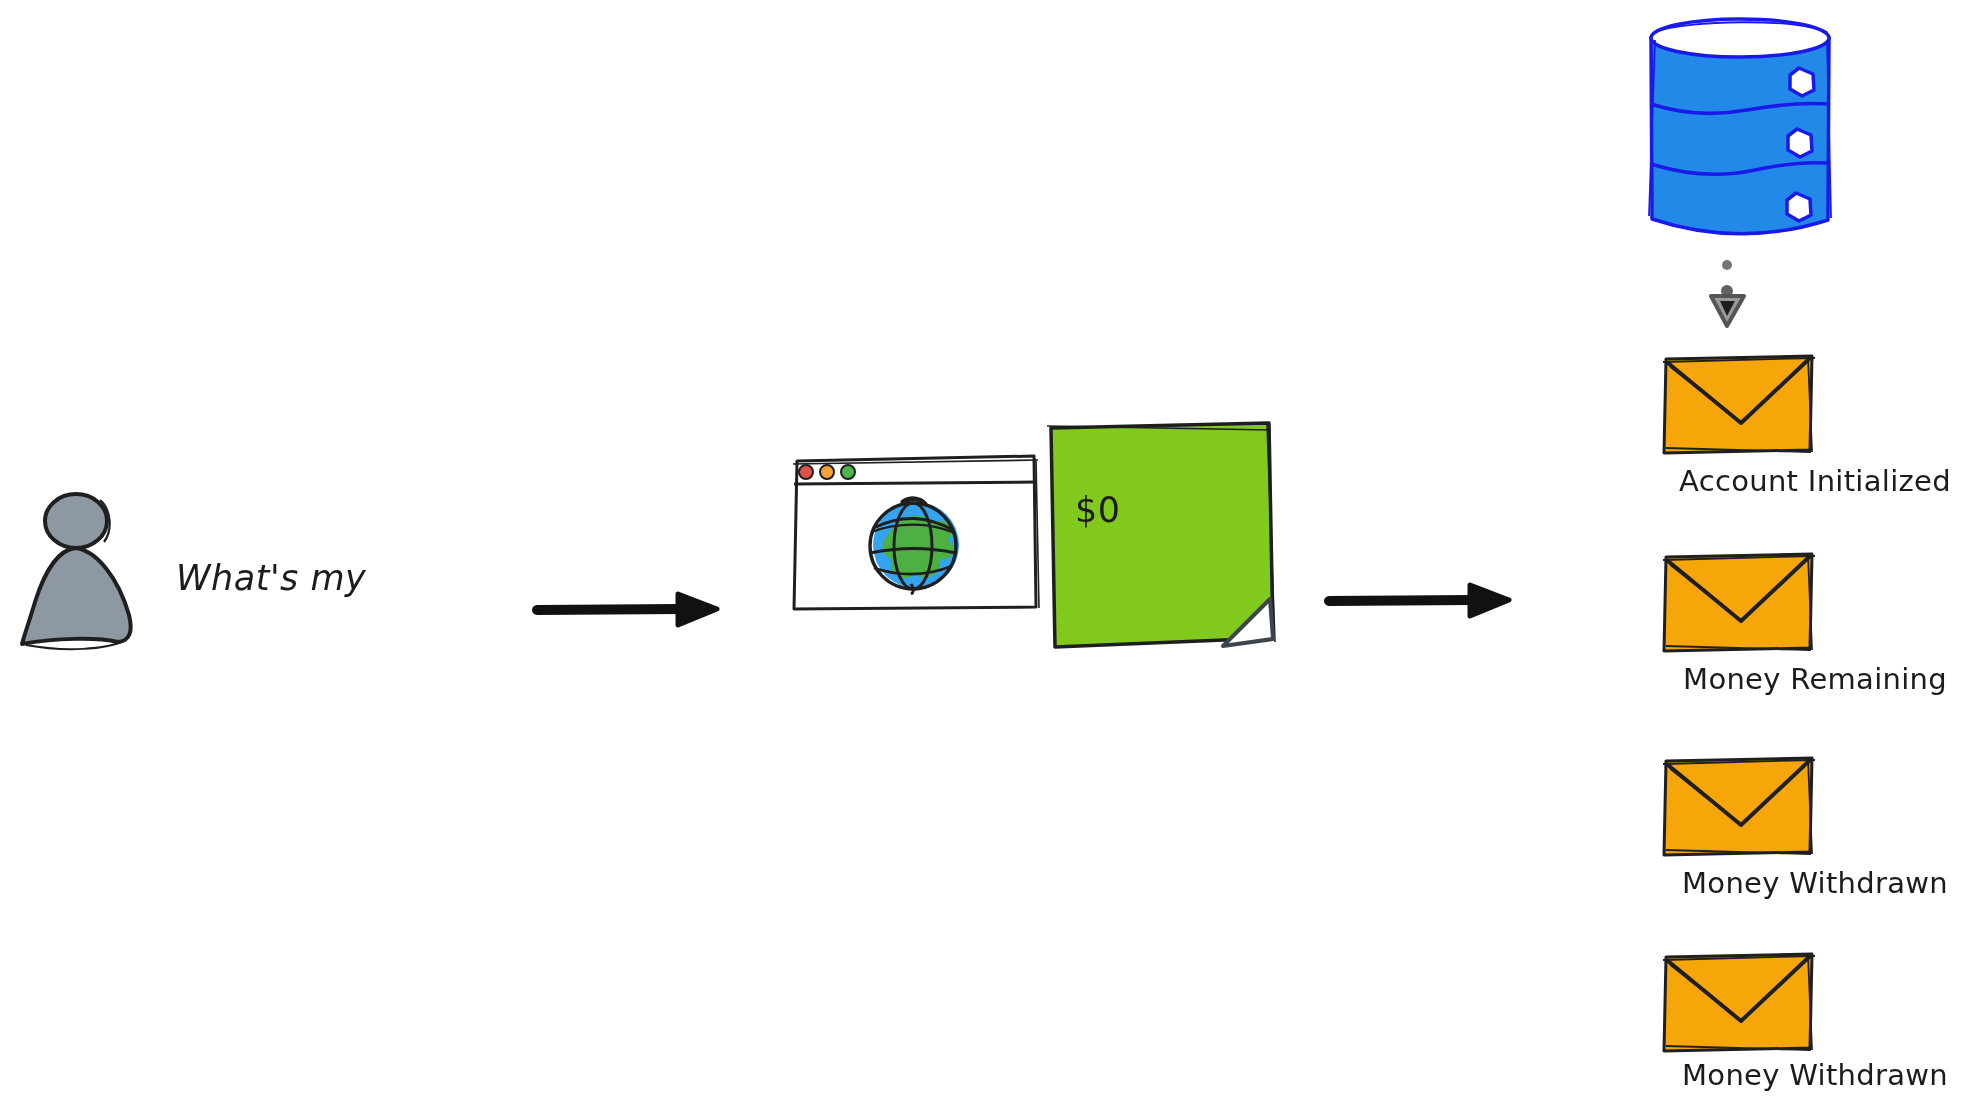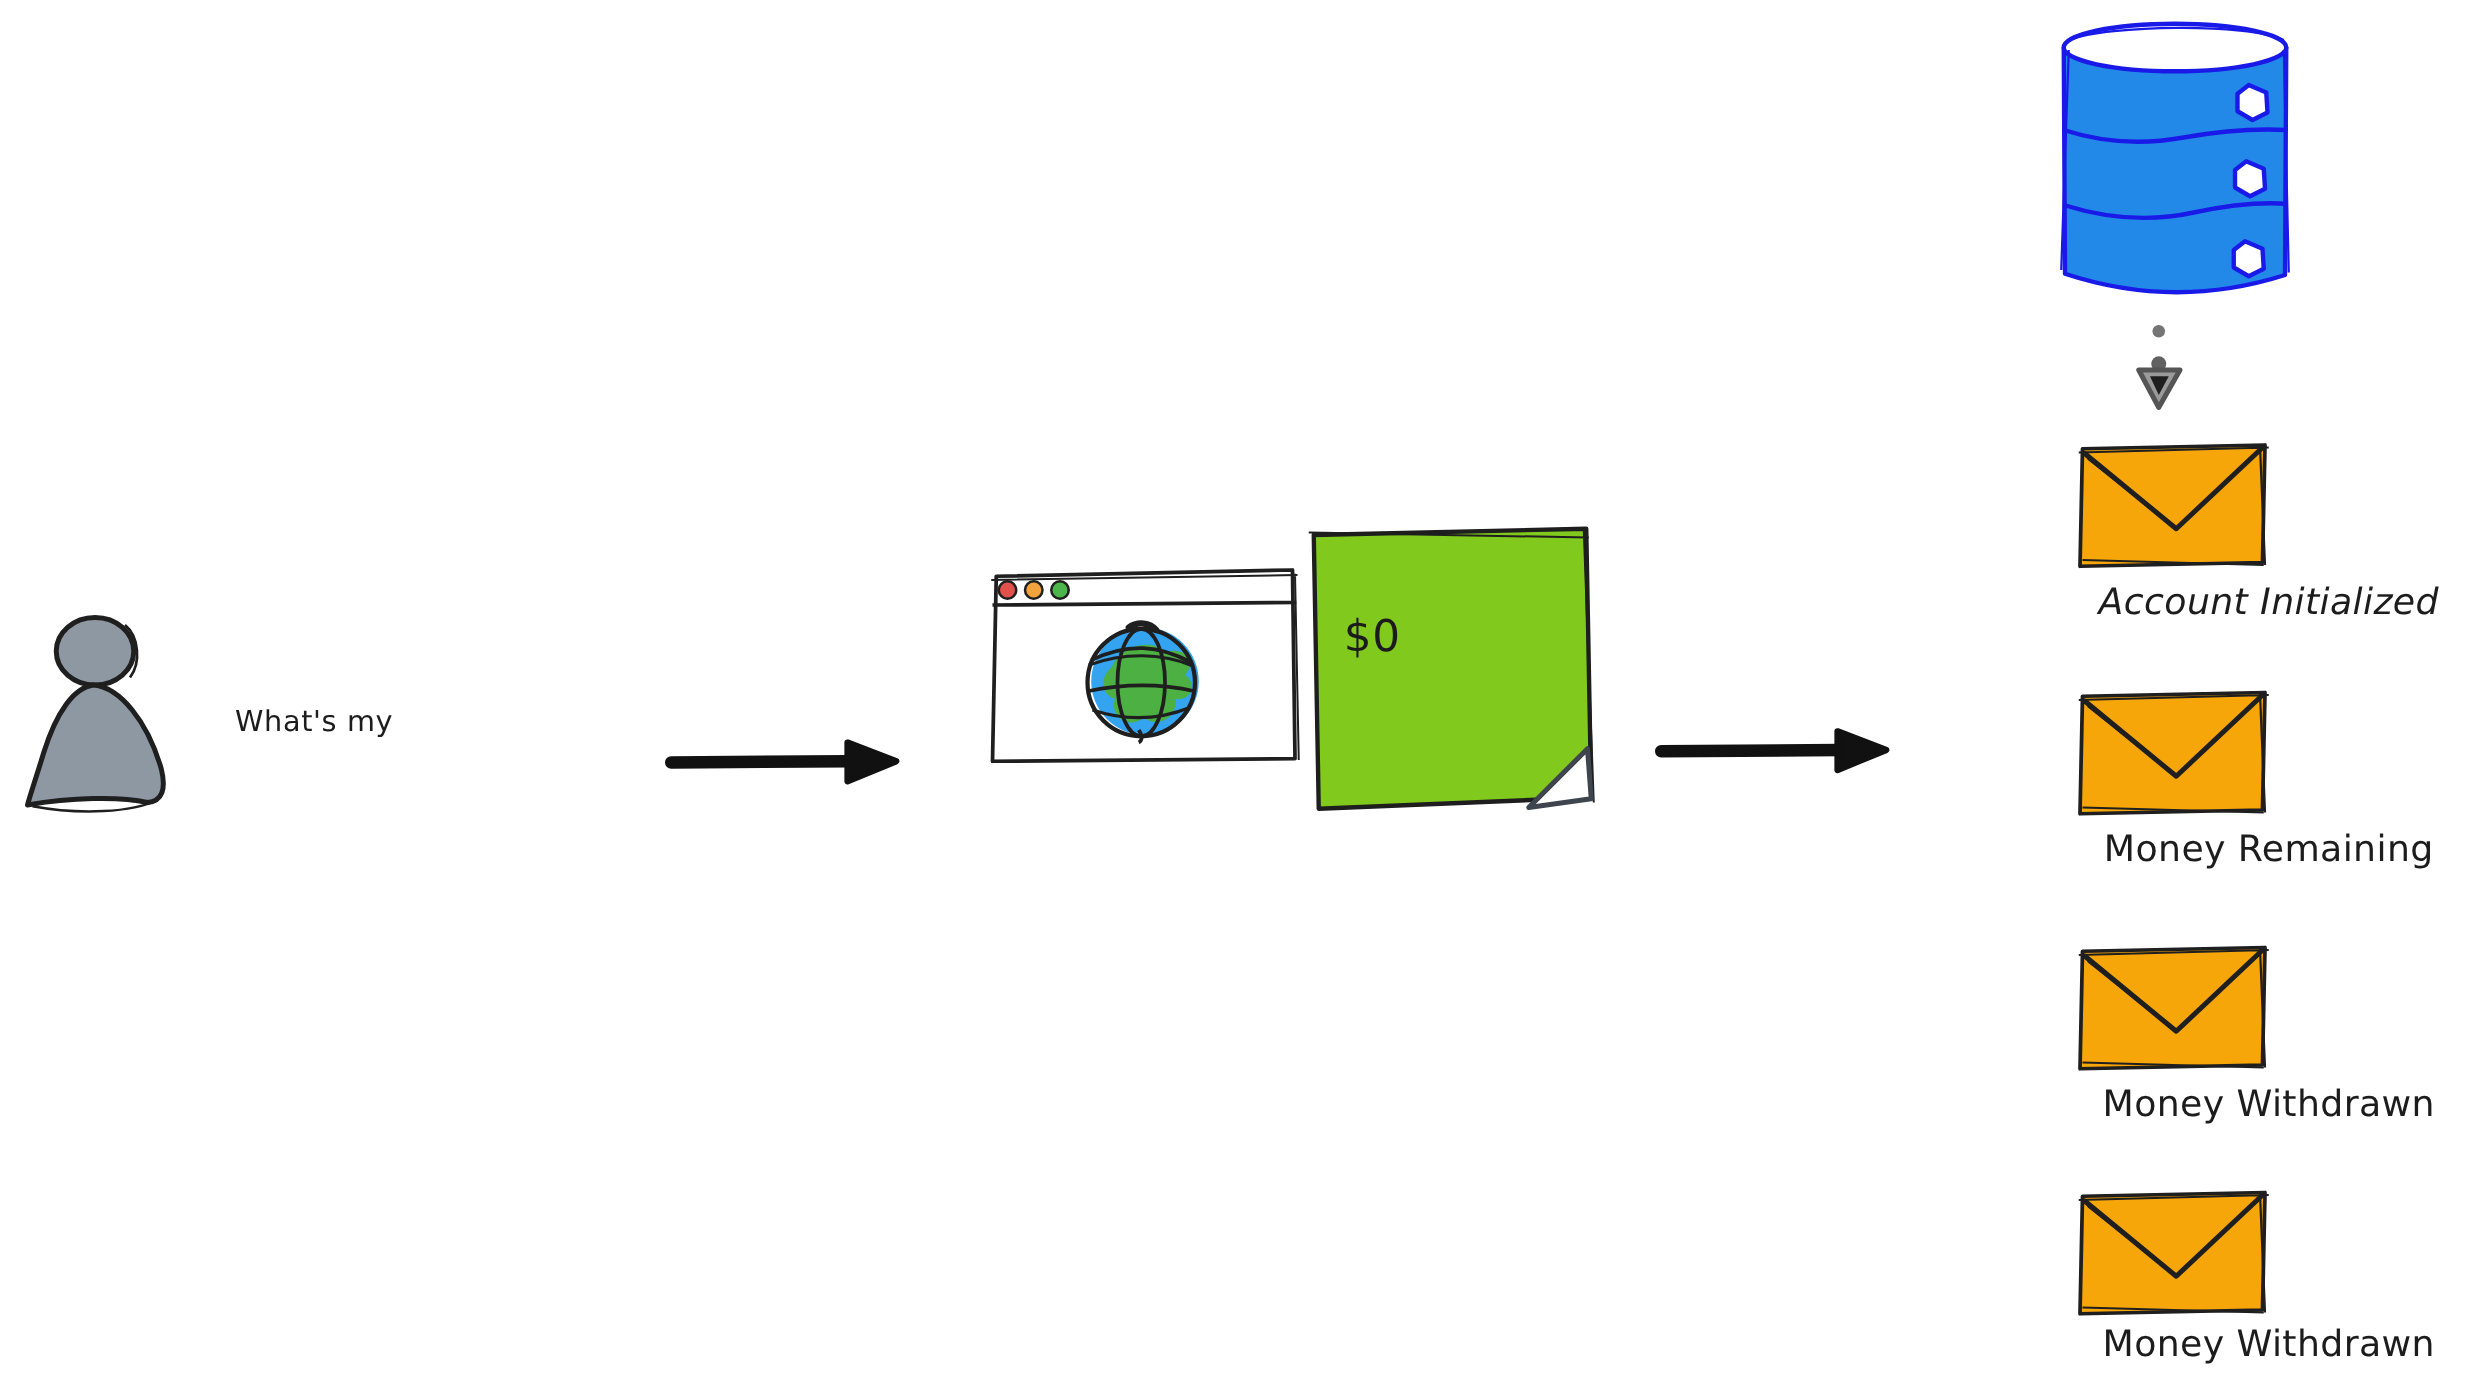--- a/index.html
+++ b/index.html
@@ -16,24 +16,25 @@
     overflow: hidden;
   }
   .abs { position: absolute; }
   .defs-holder { position: absolute; width: 0; height: 0; overflow: hidden; }
 
   
   .person { left: 14px; top: 492px; width: 126px; height: 162px; }
 
   
   .question {
-    left: 188px; top: 556px; width: 360px;
-    font-size: 23px; line-height: 45px;
+    left: 176px; top: 556px; width: 360px;
+    font-size: 35px; line-height: 45px;
     color: #1c1c1c; letter-spacing: 0.5px;
     white-space: nowrap;
+    font-style: italic;
   }
 
   
   .arrow  { width: 196px; height: 42px; }
   .arrow1 { left: 528px;  top: 588px; }
   .arrow2 { left: 1320px; top: 579px; }
 
   
   .browser { left: 789px; top: 451px; width: 253px; height: 164px; }
 
@@ -56,21 +57,21 @@
   .env2 { top: 548px; }
   .env3 { top: 752px; }
   .env4 { top: 948px; }
   .event-label {
     left: 1659px; width: 312px;
     text-align: center;
     font-size: 29px; line-height: 34px;
     color: #1c1c1c; letter-spacing: 0.3px;
     white-space: nowrap;
   }
-  .lbl1 { top: 464px; font-style: italic; }
+  .lbl1 { top: 464px; }
   .lbl2 { top: 662px; }
   .lbl3 { top: 866px; }
   .lbl4 { top: 1058px; }
 
   svg { display: block; width: 100%; height: 100%; }
 </style>
 </head>
 <body>
 
 <div class="stage">

